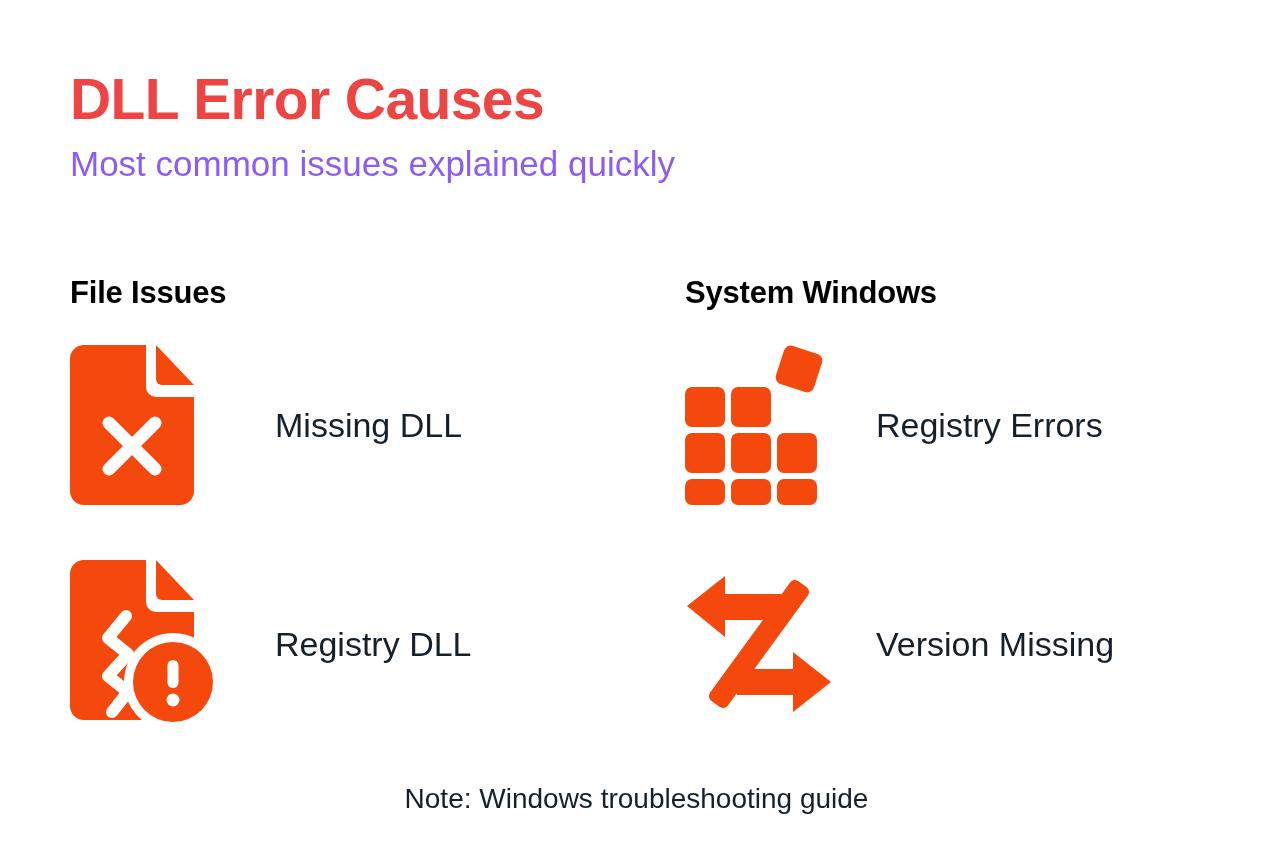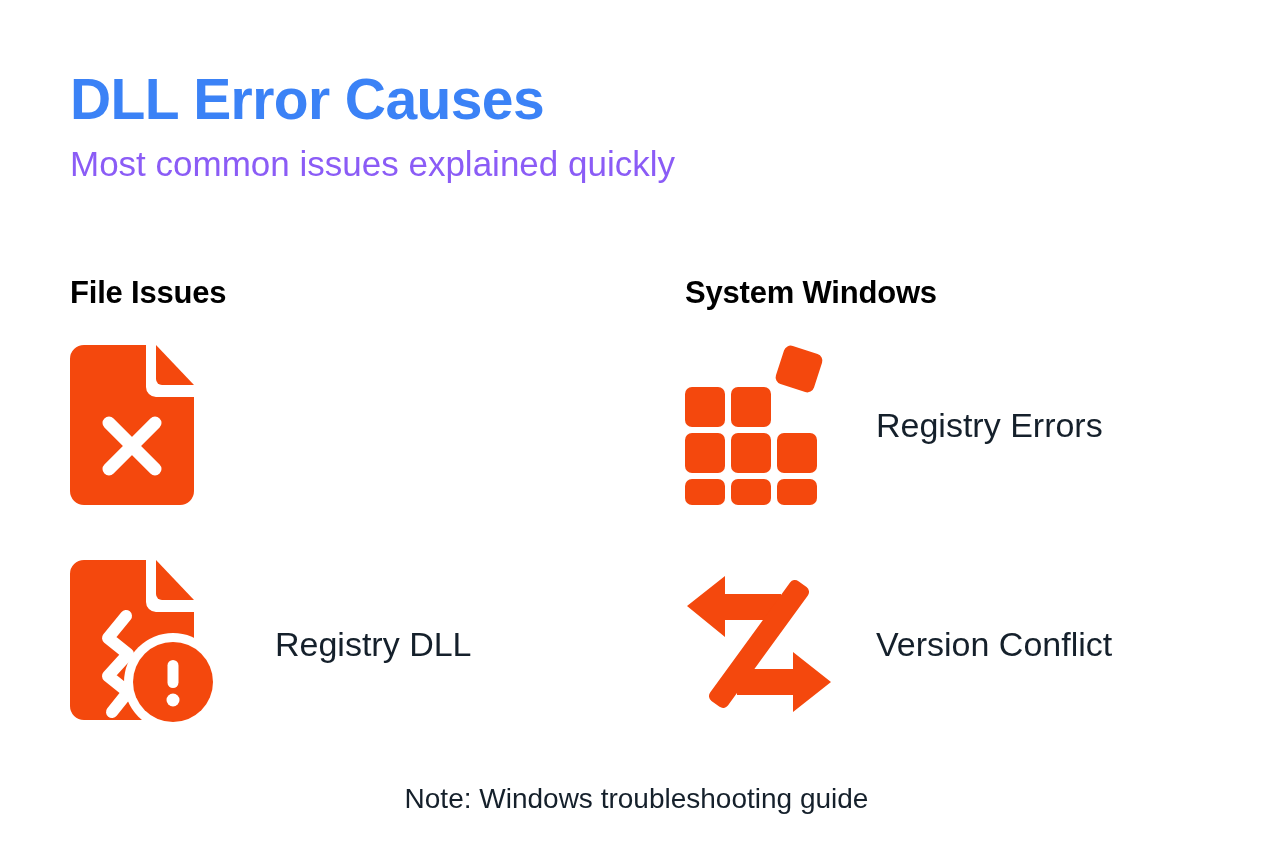--- a/index.html
+++ b/index.html
@@ -31,21 +31,21 @@
     left: 70px;
     top: 70px;
     width: 1120px;
   }
 
   .page-title {
     font-size: 57px;
     font-weight: 700;
     letter-spacing: -0.6px;
     line-height: 1.05;
-    color: #3b82f6;
+    color: #ef4444;
     white-space: nowrap;
   }
 
   .page-subtitle {
     margin-top: 14px;
     font-size: 35px;
     font-weight: 400;
     line-height: 1.15;
     color: #8b5cf6;
     white-space: nowrap;
@@ -170,20 +170,21 @@
                        A14 14 0 0 1 14 0 Z" fill="#f4480d"></path>
 
               <path d="M86 0 L124 40 H92 a6 6 0 0 1 -6 -6 Z" fill="#f4480d"></path>
 
               <g stroke="#ffffff" stroke-width="13" stroke-linecap="round">
                 <line x1="39" y1="78" x2="85" y2="124"></line>
                 <line x1="85" y1="78" x2="39" y2="124"></line>
               </g>
             </svg>
           </div>
+          <div class="item-label">Missing DLL</div>
         </div>
 
         <div class="item">
           <div class="item-icon">
             <svg width="148" height="168" viewBox="0 0 148 168" aria-hidden="true">
               <defs>
 
                 <mask id="doc-badge-mask">
                   <rect x="0" y="0" width="148" height="168" fill="#ffffff"></rect>
                   <circle cx="103" cy="122" r="49" fill="#000000"></circle>
@@ -266,21 +267,21 @@
                 <path d="M146 108
                          L108 138
                          V121
                          H52
                          V95
                          H108
                          V78 Z"></path>
               </g>
             </svg>
           </div>
-          <div class="item-label">Version Conflict</div>
+          <div class="item-label">Version Missing</div>
         </div>
 
       </div>
     </div>
 
   </div>
 
   <div class="footer-note">Note: Windows troubleshooting guide</div>
 
 </div>

